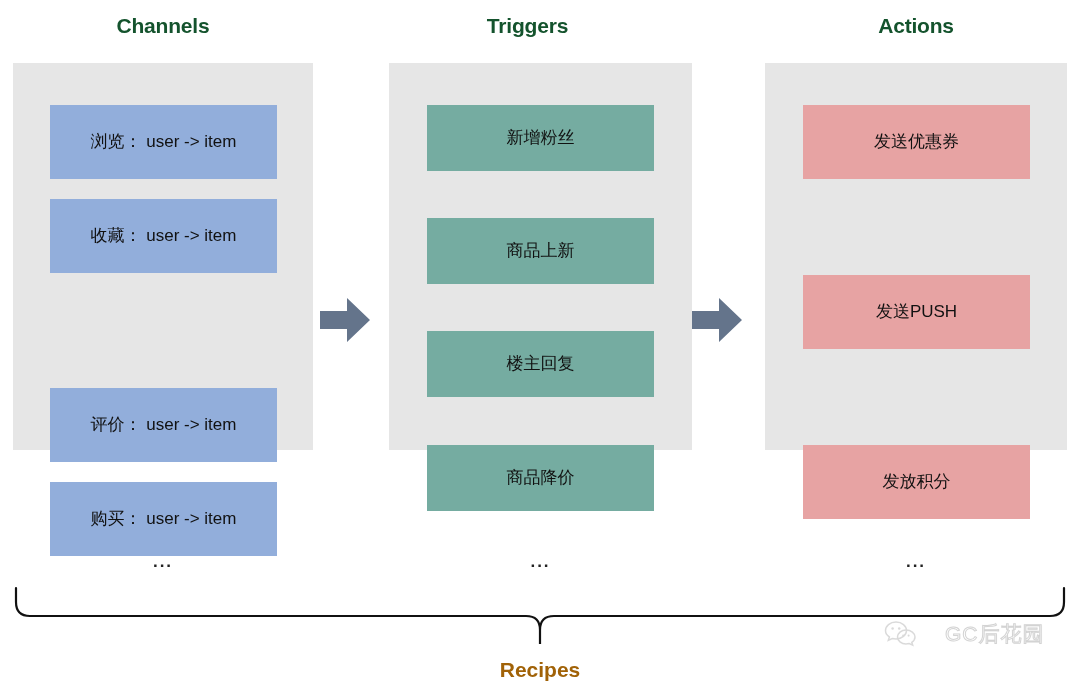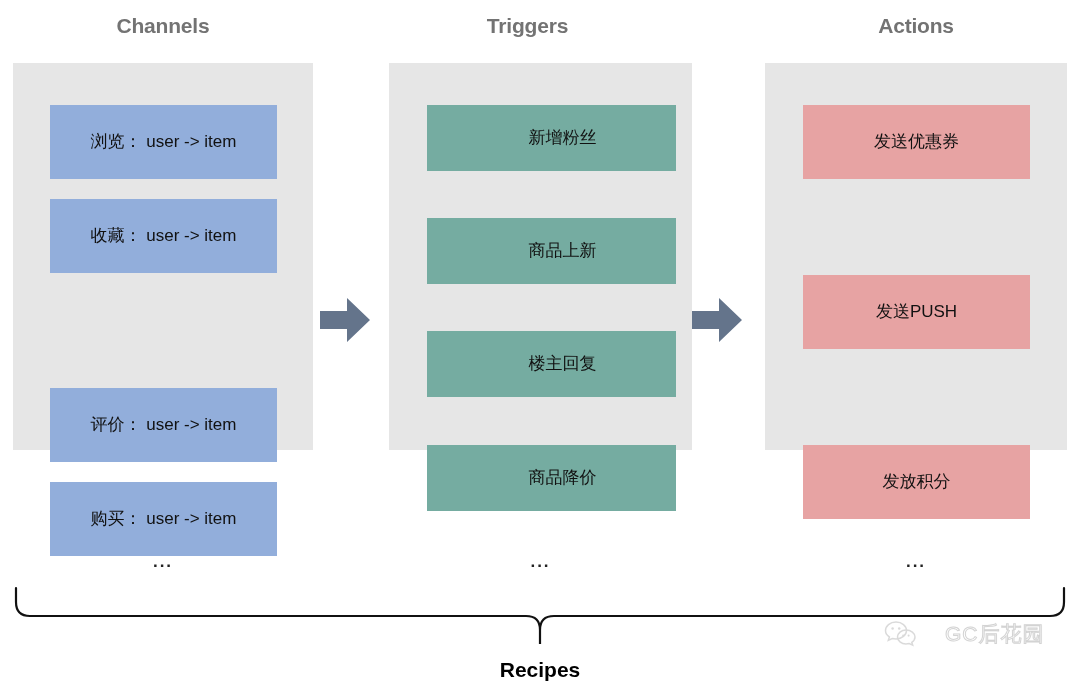--- a/index.html
+++ b/index.html
@@ -17,21 +17,21 @@
   }
 
   
   .col-title {
     position: absolute;
     top: 14px;
     font-size: 21px;
     font-weight: bold;
     letter-spacing: -0.2px;
     text-align: center;
-    color: #737373;
+    color: #14532d;
     white-space: nowrap;
   }
   #title-channels { left: 13px;  width: 300px; }
   #title-triggers { left: 376px; width: 303px; }
   #title-actions  { left: 765px; width: 302px; }
 
   
   .panel {
     position: absolute;
     top: 63px;
@@ -47,21 +47,21 @@
     position: absolute;
     display: flex;
     align-items: center;
     justify-content: center;
     font-size: 17px;
     line-height: 1.2;
     color: #111111;
     white-space: nowrap;
   }
   .box-channel { background: #92aedb; left: 37px;  width: 227px; height: 74px; }
-  .box-trigger { background: #75aca1; left: 38px;  width: 227px; height: 66px; padding-left: 22px; }
+  .box-trigger { background: #75aca1; left: 38px;  width: 227px; height: 66px; }
   .box-action  { background: #e7a3a3; left: 38px;  width: 227px; height: 74px; }
 
   
   .box-channel .lbl { display: inline-block; }
 
   
   .ellipsis {
     position: absolute;
     left: 0;
     width: 100%;
@@ -94,21 +94,21 @@
   #recipes-bracket svg { display: block; width: 100%; height: 100%; }
 
   #recipes-label {
     position: absolute;
     left: 0;
     top: 658px;
     width: 1080px;
     text-align: center;
     font-size: 21px;
     font-weight: bold;
-    color: #000000;
+    color: #a16207;
   }
 
   
   #watermark {
     position: absolute;
     left: 884px;
     top: 620px;
     display: flex;
     align-items: center;
     gap: 7px;

